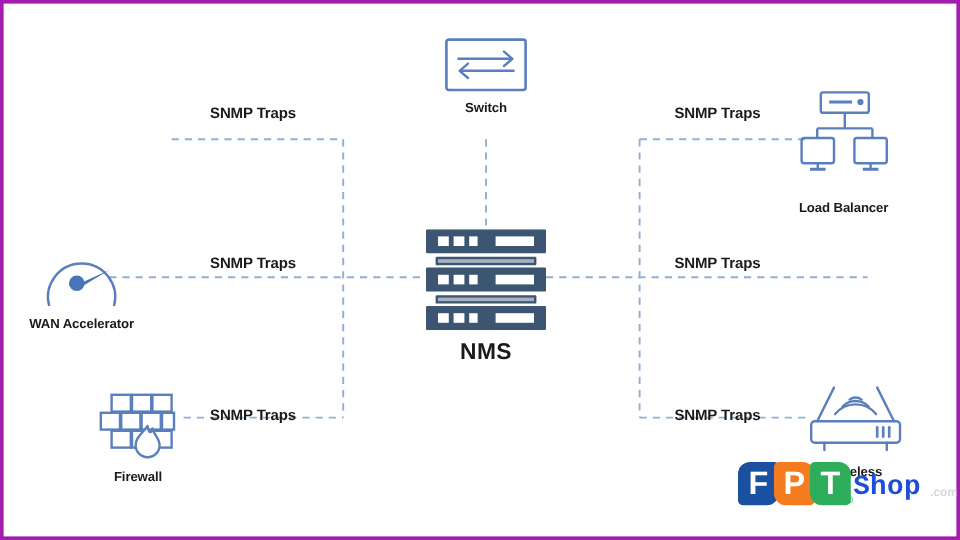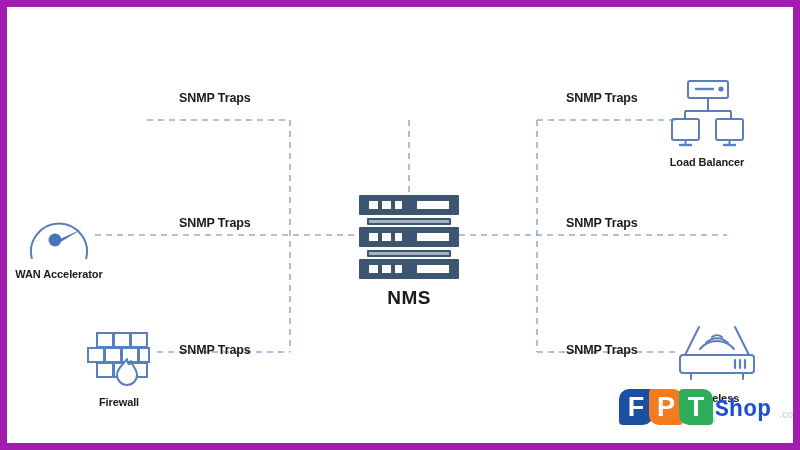--- a/index.html
+++ b/index.html
@@ -8,21 +8,21 @@
     background: #ffffff;
   }
   body {
     font-family: "Liberation Sans", sans-serif;
   }
   #canvas {
     position: relative;
     width: 800px;
     height: 450px;
     background: #ffffff;
-    border: 7px solid #a21caf;
+    border: 3px solid #a21caf;
     box-sizing: border-box;
     overflow: hidden;
   }
   #wires {
     position: absolute;
     left: 0;
     top: 0;
     width: 800px;
     height: 450px;
   }
@@ -136,21 +136,21 @@
   </svg>
 
   <div class="wire-label" style="left:172px; top:84px;">SNMP Traps</div>
   <div class="wire-label" style="left:172px; top:209px;">SNMP Traps</div>
   <div class="wire-label" style="left:172px; top:336px;">SNMP Traps</div>
   <div class="wire-label" style="left:559px; top:84px;">SNMP Traps</div>
   <div class="wire-label" style="left:559px; top:209px;">SNMP Traps</div>
   <div class="wire-label" style="left:559px; top:336px;">SNMP Traps</div>
 
 
-  <div class="node" style="left:4px; top:200px; width:96px;">
+  <div class="node" style="left:17px; top:200px; width:96px;">
     <svg width="70" height="56" viewBox="0 0 70 56">
       <path d="M8,52 A28,28 0 1 1 62,52" fill="none" stroke="#5b7fbd" stroke-width="2"></path>
       <path d="M34,33 L58,22 L35,36 Z" fill="#4a74b8"></path>
       <circle cx="31" cy="33" r="6.5" fill="#4a74b8"></circle>
     </svg>
     <div class="node-label">WAN Accelerator</div>
   </div>
 
   <div class="node" style="left:66px; top:322px; width:92px;text-align:center;">
     <svg width="72" height="62" viewBox="0 0 72 62">
@@ -164,20 +164,32 @@
         <rect x="56" y="19" width="10" height="14"></rect>
         <rect x="14" y="34" width="16" height="14"></rect>
         <rect x="31" y="34" width="16" height="14"></rect>
         <rect x="48" y="34" width="16" height="14"></rect>
       </g>
       <path d="M44,30 C40,36 34,39 34,46 a10,10 0 0 0 20,0 c0,-6 -5,-9 -6,-14 c-1,4 -3,5 -4,-2 Z" fill="#ffffff" stroke="#5b7fbd" stroke-width="2" stroke-linejoin="round"></path>
     </svg>
     <div class="node-label">Firewall</div>
   </div>
 
+  <div class="node" style="left:362px; top:28px; width:80px;">
+    <svg width="70" height="48" viewBox="0 0 70 48">
+      <rect x="2" y="2" width="66" height="42" rx="2" fill="none" stroke="#5b7fbd" stroke-width="2.2"></rect>
+      <g fill="none" stroke="#5b7fbd" stroke-width="2" stroke-linecap="round" stroke-linejoin="round">
+        <line x1="12" y1="18" x2="56" y2="18"></line>
+        <polyline points="50,12 57,18 50,24"></polyline>
+        <line x1="14" y1="28" x2="58" y2="28"></line>
+        <polyline points="20,22 13,28 20,34"></polyline>
+      </g>
+    </svg>
+    <div class="node-label">Switch</div>
+  </div>
 
   <div class="node" style="left:352px; top:188px; width:100px;">
     <svg width="100" height="84" viewBox="0 0 100 84">
       <g fill="#3c5571">
         <rect x="0" y="0" width="100" height="20" rx="1"></rect>
         <rect x="8" y="23" width="84" height="7" rx="1"></rect>
         <rect x="0" y="32" width="100" height="20" rx="1"></rect>
         <rect x="8" y="55" width="84" height="7" rx="1"></rect>
         <rect x="0" y="64" width="100" height="20" rx="1"></rect>
       </g>
@@ -196,21 +208,21 @@
         <rect x="58" y="70" width="32" height="8"></rect>
       </g>
       <g fill="#ffffff" opacity="0.55">
         <rect x="10" y="25" width="80" height="3"></rect>
         <rect x="10" y="57" width="80" height="3"></rect>
       </g>
     </svg>
     <div class="node-label big">NMS</div>
   </div>
 
-  <div class="node" style="left:653px; top:72px; width:94px;">
+  <div class="node" style="left:653px; top:72px; width:94px;gap:16px;">
     <svg width="76" height="72" viewBox="0 0 76 72">
       <g fill="none" stroke="#5b7fbd" stroke-width="2">
         <rect x="19" y="2" width="40" height="17" rx="2"></rect>
         <line x1="26" y1="10" x2="45" y2="10" stroke-width="2.4"></line>
         <circle cx="52" cy="10" r="1.6" fill="#5b7fbd"></circle>
         <line x1="39" y1="19" x2="39" y2="32"></line>
         <line x1="16" y1="32" x2="62" y2="32"></line>
         <line x1="16" y1="32" x2="16" y2="40"></line>
         <line x1="62" y1="32" x2="62" y2="40"></line>
         <rect x="3" y="40" width="27" height="21" rx="2"></rect>

